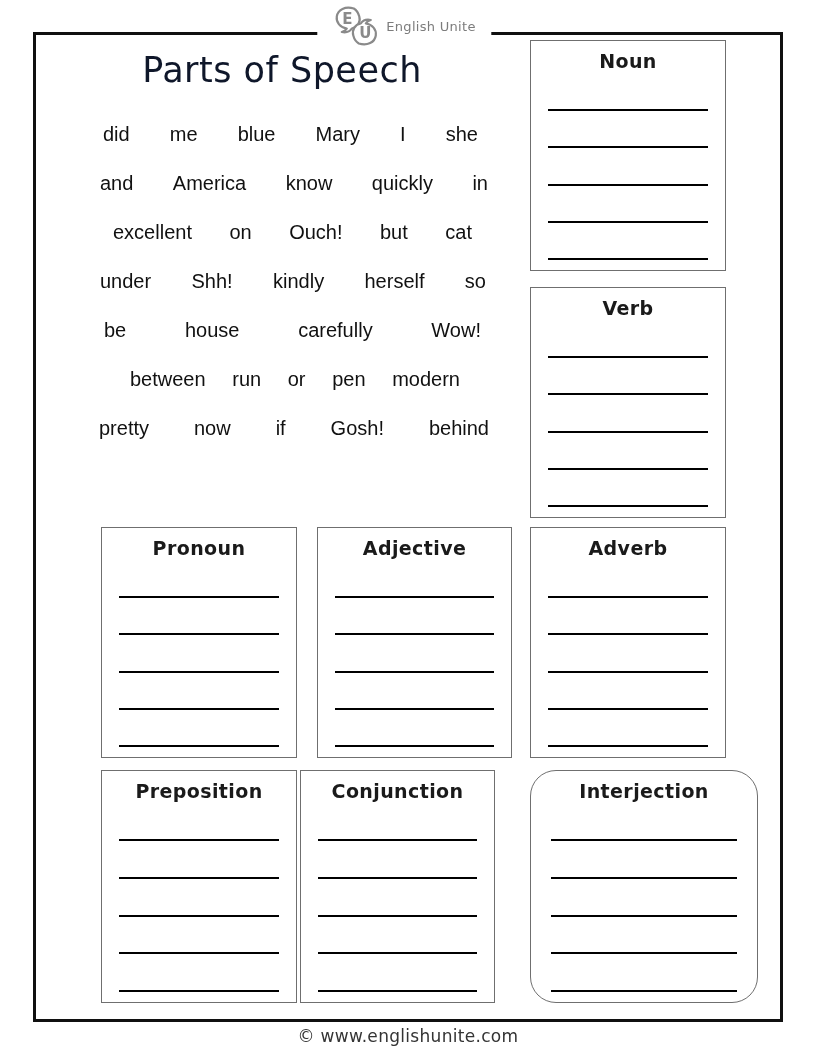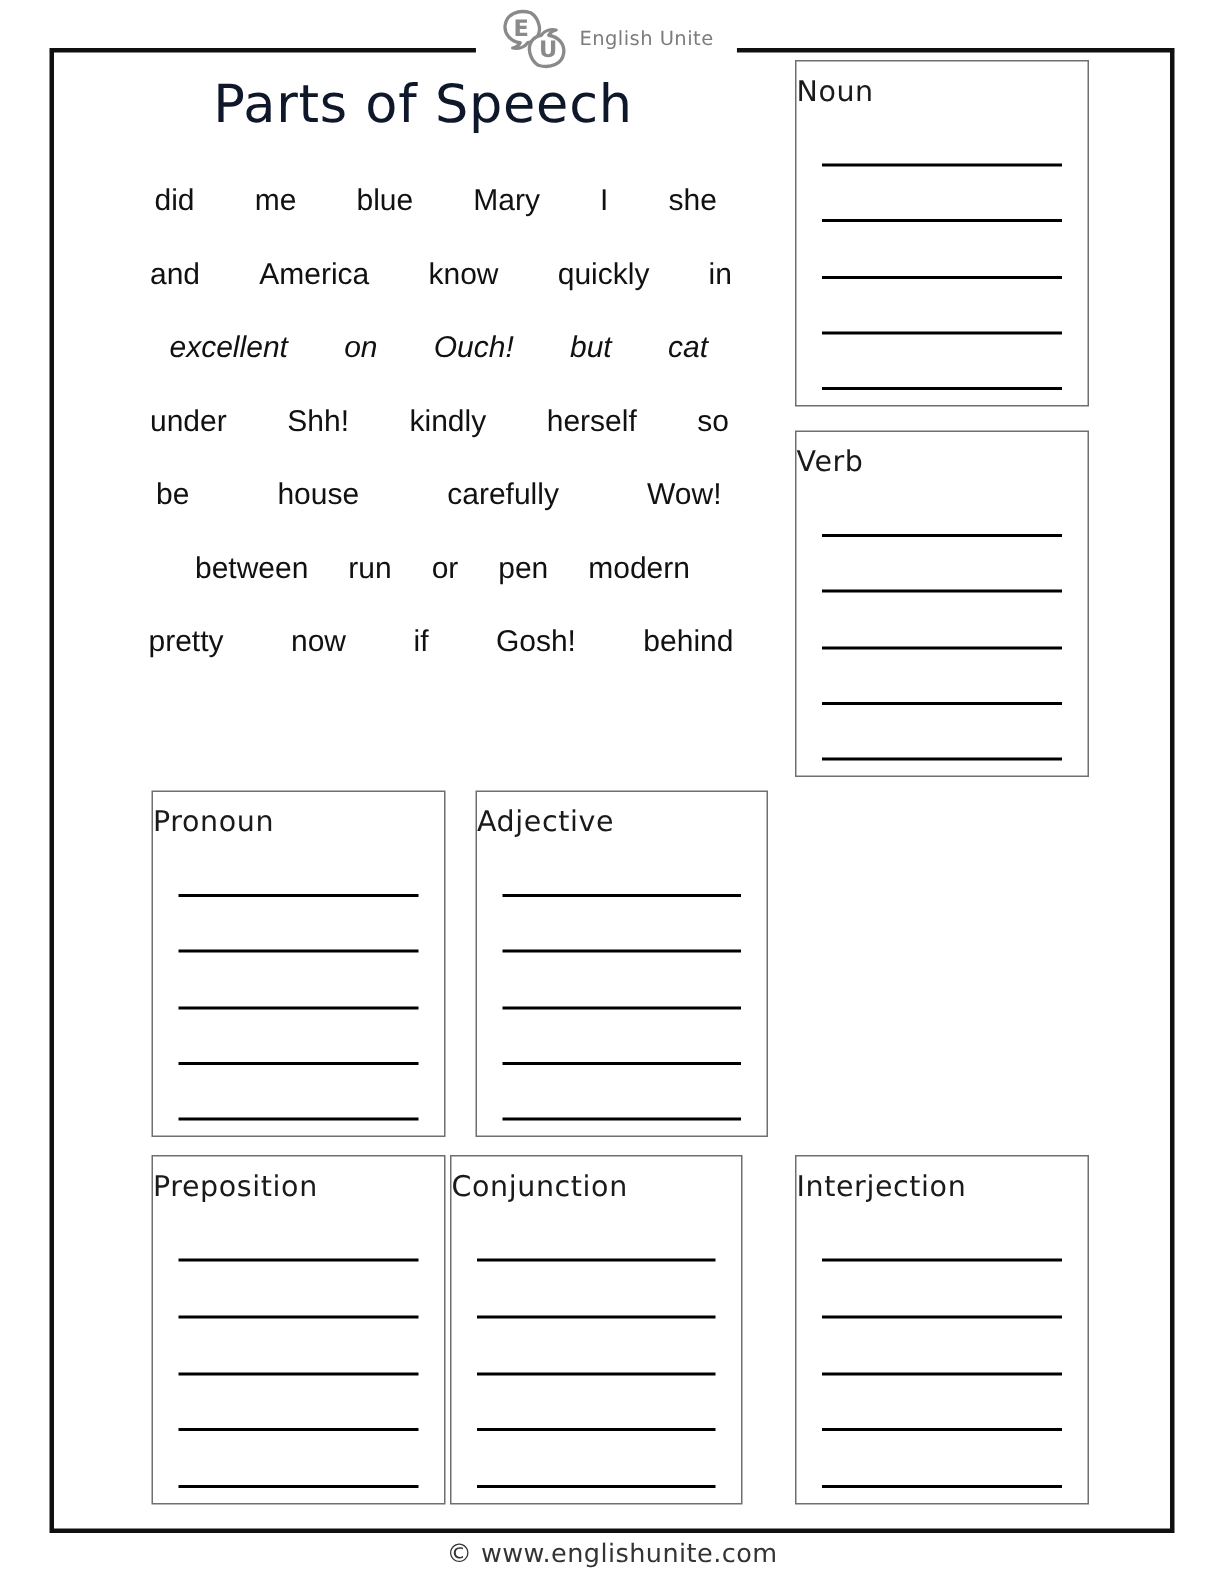--- a/index.html
+++ b/index.html
@@ -69,41 +69,43 @@
     display: flex;
     align-items: center;
     justify-content: space-between;
     font-family: "Liberation Sans", sans-serif;
     font-size: 20px;
     color: #111111;
     box-sizing: border-box;
   }
   .wb-row:nth-child(1) { padding: 0 17px 0 8px; }
   .wb-row:nth-child(2) { padding: 0 7px 0 5px; }
-  .wb-row:nth-child(3) { padding: 0 23px 0 18px; font-style: italic; }
+  .wb-row:nth-child(3) { padding: 0 23px 0 18px; }
   .wb-row:nth-child(4) { padding: 0 9px 0 5px; }
   .wb-row:nth-child(5) { padding: 0 14px 0 9px; }
   .wb-row:nth-child(6) { padding: 0 35px 0 35px; }
   .wb-row:nth-child(7) { padding: 0 6px 0 4px; align-items: center; }
   .wb-row:nth-child(8) { padding: 0 21px 0 17px; }
 
   
   .ps-box {
     position: absolute;
     box-sizing: border-box;
     border: 1.5px solid #6f6f6f;
     background: #ffffff;
     z-index: 2;
   }
   .box-label {
     margin-top: 9px;
+    text-align: center;
     font-family: "DejaVu Sans", sans-serif;
     font-size: 19px;
     color: #1a1a1a;
     letter-spacing: 0.4px;
+    font-weight: bold;
   }
   .box-lines {
     position: absolute;
     left: 9%; right: 9%;
     top: 68px; bottom: 10px;
     display: flex;
     flex-direction: column;
     justify-content: space-between;
   }
   .blank-line {
@@ -112,21 +114,21 @@
     width: 100%;
   }
 
   .box-noun         { left: 530px; top: 40px;  width: 196px; height: 231px; }
   .box-verb         { left: 530px; top: 287px; width: 196px; height: 231px; }
   .box-pronoun      { left: 101px; top: 527px; width: 196px; height: 231px; }
   .box-adjective    { left: 317px; top: 527px; width: 195px; height: 231px; }
   .box-adverb       { left: 530px; top: 527px; width: 196px; height: 231px; }
   .box-preposition  { left: 101px; top: 770px; width: 196px; height: 233px; }
   .box-conjunction  { left: 300px; top: 770px; width: 195px; height: 233px; }
-  .box-interjection { left: 530px; top: 770px; width: 196px; height: 233px; }
+  .box-interjection { left: 530px; top: 770px; width: 228px; height: 233px; border-radius: 26px; }
 
   
   .footer {
     position: absolute;
     top: 1026px; left: 0;
     width: 100%;
     text-align: center;
     font-family: "DejaVu Sans", sans-serif;
     font-size: 17px;
     color: #343434;
@@ -245,20 +247,30 @@
     <div class="box-label">Adjective</div>
     <div class="box-lines">
         <div class="blank-line"></div>
         <div class="blank-line"></div>
         <div class="blank-line"></div>
         <div class="blank-line"></div>
         <div class="blank-line"></div>
       </div>
   </div>
 
+  <div class="ps-box box-adverb">
+    <div class="box-label">Adverb</div>
+    <div class="box-lines">
+        <div class="blank-line"></div>
+        <div class="blank-line"></div>
+        <div class="blank-line"></div>
+        <div class="blank-line"></div>
+        <div class="blank-line"></div>
+      </div>
+  </div>
 
   <div class="ps-box box-preposition">
     <div class="box-label">Preposition</div>
     <div class="box-lines">
         <div class="blank-line"></div>
         <div class="blank-line"></div>
         <div class="blank-line"></div>
         <div class="blank-line"></div>
         <div class="blank-line"></div>
       </div>

